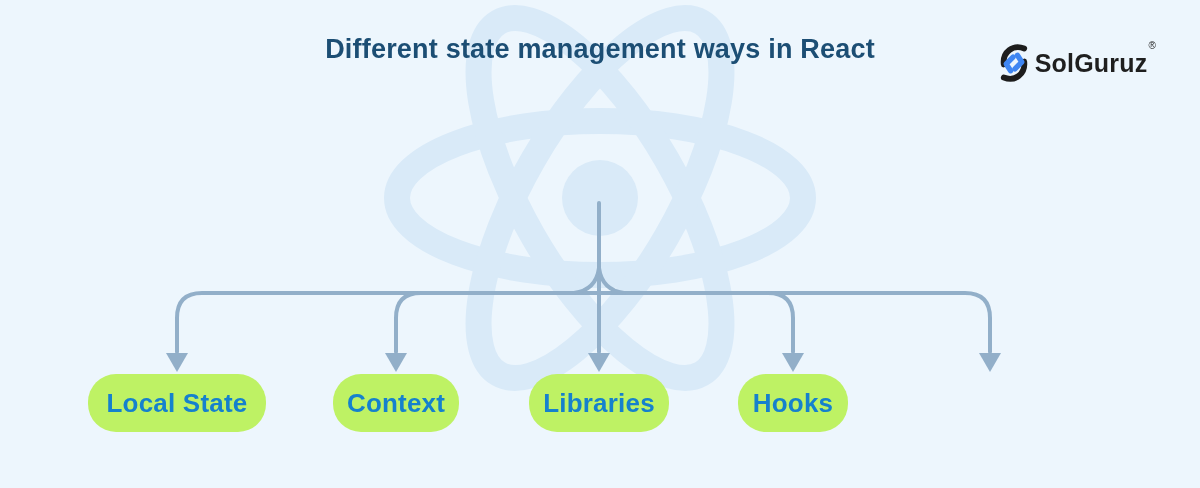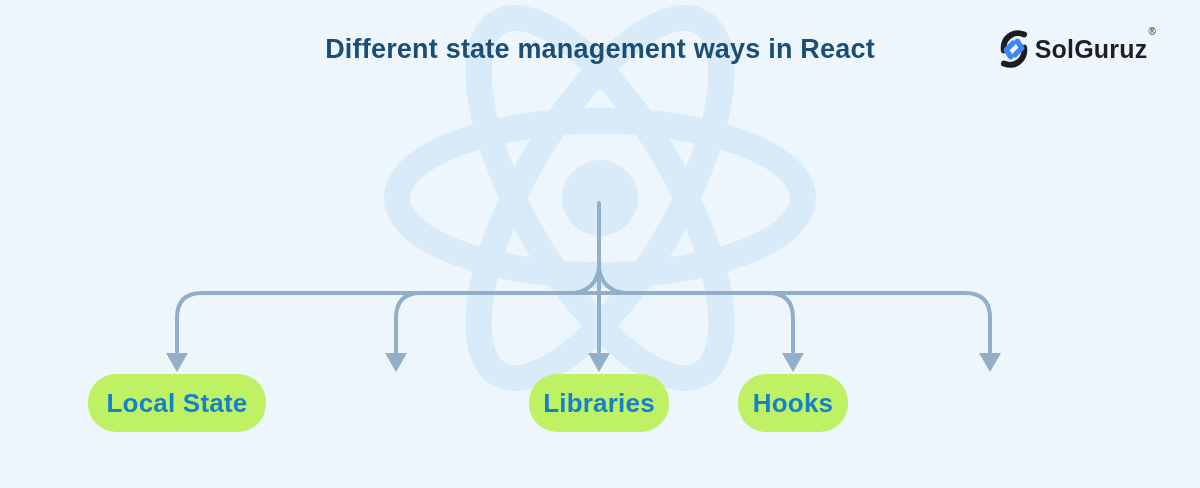--- a/index.html
+++ b/index.html
@@ -16,21 +16,21 @@
 
   
   .title{
     position:absolute;left:0;right:0;top:34px;
     text-align:center;
     font-size:27px;font-weight:700;letter-spacing:.2px;
     color:#1c4e74;
   }
 
   
-  .brand{position:absolute;top:30px;right:44px;display:flex;align-items:center;gap:4px;}
+  .brand{position:absolute;top:44px;right:44px;display:flex;align-items:center;gap:4px;}
   .brand-icon{width:34px;height:38px;display:block;}
   .brand-name{font-size:25px;font-weight:700;color:#1f1f1f;letter-spacing:.2px;}
   .brand-reg{font-size:10px;color:#1f1f1f;vertical-align:top;position:relative;top:-9px;margin-left:1px;font-weight:400;}
 
   
   .root-node{
     position:absolute;left:430px;top:140px;width:338px;height:61px;
     background:#0d7ac5;border-radius:31px;
     display:flex;align-items:center;justify-content:center;
     color:#ffffff;font-size:27px;font-weight:700;letter-spacing:.3px;
@@ -97,20 +97,23 @@
     <polygon points="166,353 188,353 177,372"></polygon>
     <polygon points="385,353 407,353 396,372"></polygon>
     <polygon points="588,353 610,353 599,372"></polygon>
     <polygon points="782,353 804,353 793,372"></polygon>
     <polygon points="979,353 1001,353 990,372"></polygon>
   </svg>
 
   <div class="child-node c0">
     <span>Local State</span>
   </div>
+  <div class="child-node c1">
+    <span>Context</span>
+  </div>
   <div class="child-node c3">
     <span>Hooks</span>
   </div>
   <div class="child-node c2">
     <span>Libraries</span>
   </div>
 
 </div>
 
 </body></html>

